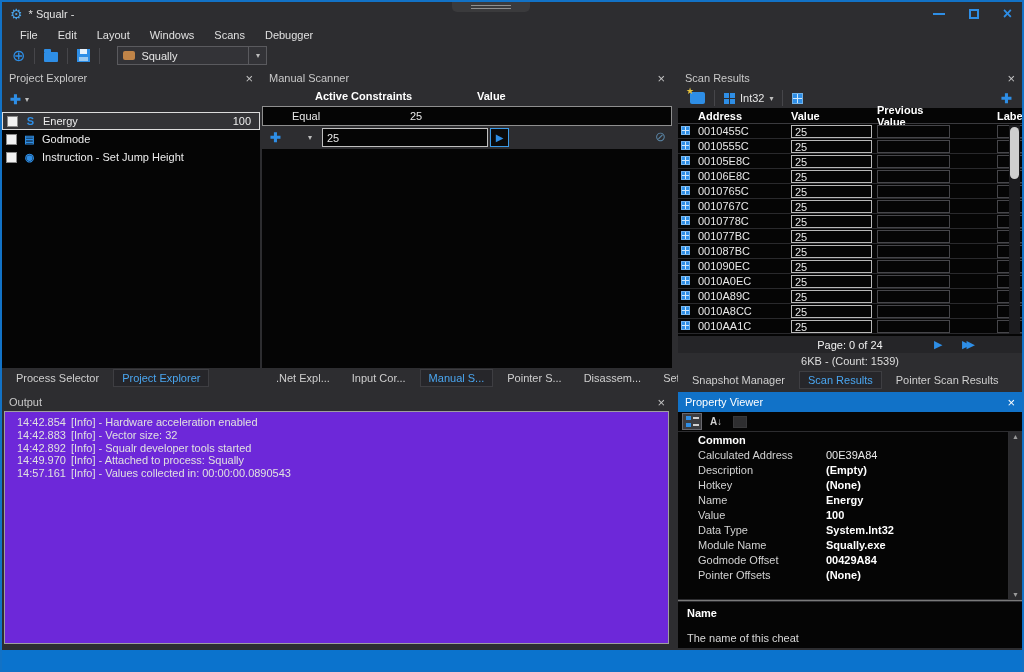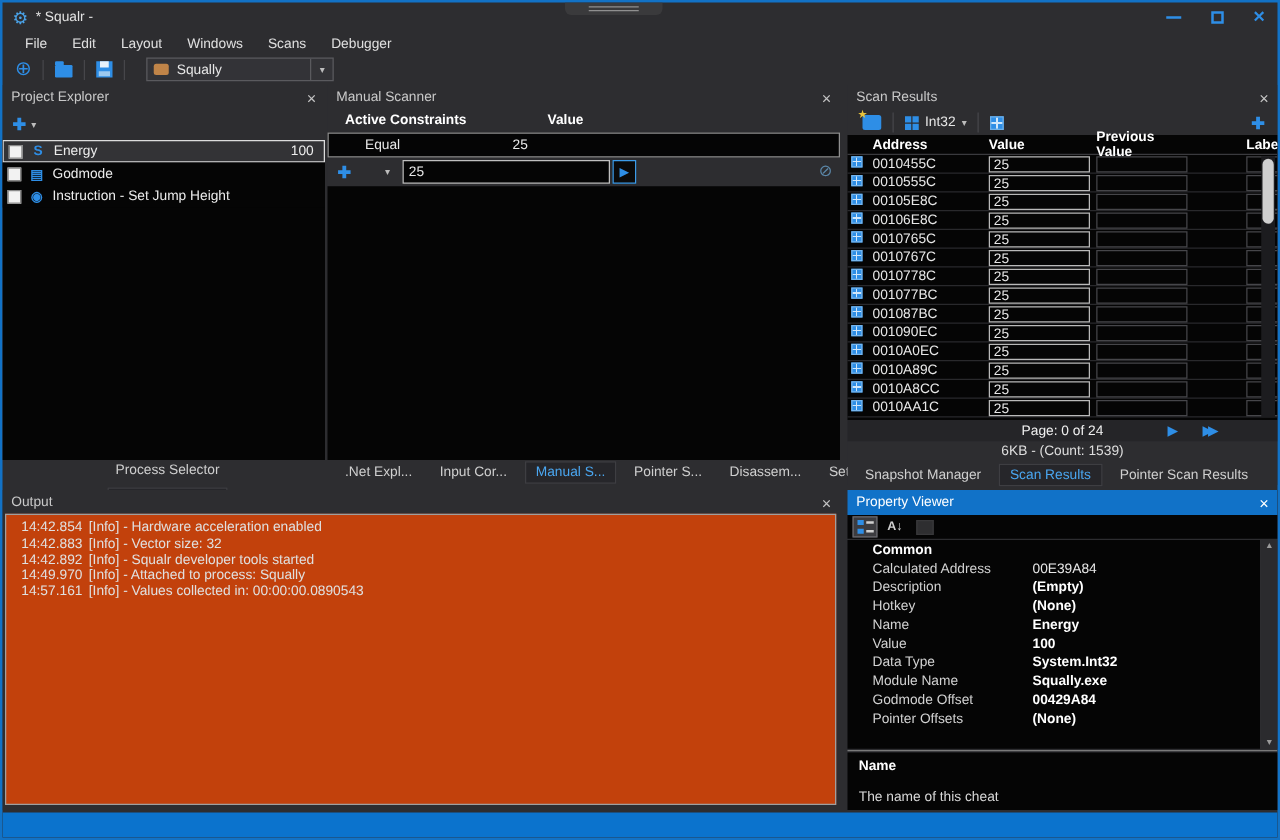--- a/index.html
+++ b/index.html
@@ -53,29 +53,29 @@
   .mini-chevron{color:#bdbdbd;font-size:8px;}
   .pe-items{left:0;top:44px;right:0;bottom:0;background:#050505;}
   .pe-row{display:flex;align-items:center;height:18px;padding-left:4px;gap:6px;background:#050505;color:#ececec;}
   .pe-row.selected{background:#333336;border:1px solid #dcdcdc;}
   .checkbox{width:11px;height:11px;background:#f2f2f2;border:1px solid #8a8a8a;flex:none;}
   .pe-glyph{width:13px;text-align:center;color:#2e8ee6;font-weight:bold;flex:none;}
   .pe-value{margin-left:auto;padding-right:8px;}
 
   
   .tabstrip{height:20px;display:flex;align-items:center;padding-left:6px;gap:6px;}
-  #left-tabs{left:0;top:366px;width:258px;flex-direction:column;}
+  #left-tabs{left:0;top:366px;width:258px;}
   #center-tabs{left:260px;top:366px;width:412px;}
   .tab{padding:2px 8px;color:#cfcfcf;white-space:nowrap;}
   .tab.active{color:#4aa6f0;background:#26262a;border:1px solid #3e3e42;}
 
   
   #manual-scanner{left:260px;top:66px;width:410px;height:300px;}
   .ms-colheader{left:0;top:20px;right:0;height:18px;}
-  .ms-colheader span{position:absolute;top:2px;font-weight:bold;color:#fff;}
+  .ms-colheader span{position:absolute;top:2px;font-weight:bold;color:#fff;margin-left:39px;}
   .ms-col1{left:14px;} .ms-col2{left:176px;}
   .ms-constraint-box{left:0;top:38px;right:0;height:20px;background:#050505;border:1px solid #8f8f8f;}
   .ms-constraint-row{display:flex;height:100%;align-items:center;color:#e8e8e8;}
   .ms-cname{padding-left:29px;width:147px;}
   .ms-input-row{left:0;top:58px;right:0;height:23px;display:flex;align-items:center;}
   .ms-input{position:absolute;left:60px;top:2px;width:166px;height:19px;background:#050505;border:1px solid #c0c0c0;
             color:#e8e8e8;font:11px "Liberation Sans",sans-serif;padding:0 4px;outline:none;}
   .play-btn{position:absolute;left:228px;top:2px;width:19px;height:19px;background:#0a0a0a;border:1px solid #3c9be8;
             display:flex;align-items:center;justify-content:center;color:#2e8ee6;font-size:10px;}
   .cancel-icon{position:absolute;right:6px;top:4px;color:#5b87a8;font-size:13px;line-height:1;}
@@ -112,21 +112,21 @@
   .sr-thumb{position:absolute;left:1px;right:1px;top:2px;height:52px;background:#cfcfcf;border-radius:5px;}
   .sr-pager{left:0;top:268px;right:0;height:17px;background:#252528;display:flex;align-items:center;}
   .pager-text{position:absolute;left:0;right:0;text-align:center;color:#f0f0f0;}
   .pager-btn{position:absolute;color:#2e8ee6;font-size:11px;top:2px;}
   .pager-next{left:256px;} .pager-last{left:284px;letter-spacing:-4px;}
   .sr-count{left:0;top:285px;right:0;height:17px;text-align:center;color:#dedede;padding-top:2px;}
   #scan-tabs{left:0;top:302px;right:0;}
 
   
   #output{left:0;top:390px;width:670px;height:256px;}
-  .out-box{left:2px;top:19px;right:3px;bottom:4px;background:#c2410c;border:1px solid #9f9f9f;padding:4px 0 0 12px;overflow:hidden;}
+  .out-box{left:2px;top:19px;right:3px;bottom:4px;background:#6d28d9;border:1px solid #9f9f9f;padding:4px 0 0 12px;overflow:hidden;}
   .out-line{display:flex;line-height:12.8px;color:#e0e0e0;}
   .out-time{width:54px;flex:none;}
 
   
   #property-viewer{left:676px;top:390px;width:344px;height:256px;}
   .pv-header{background:#1172c8;color:#fff;}
   .pv-header .panel-close{color:#fff;}
   .pv-toolbar{left:0;top:20px;right:0;height:19px;background:#050505;display:flex;align-items:center;gap:4px;padding-left:4px;}
   .toolbtn{width:20px;height:17px;display:flex;align-items:center;justify-content:center;}
   .toolbtn.selected{background:#3c3c40;border:1px solid #68686e;}

